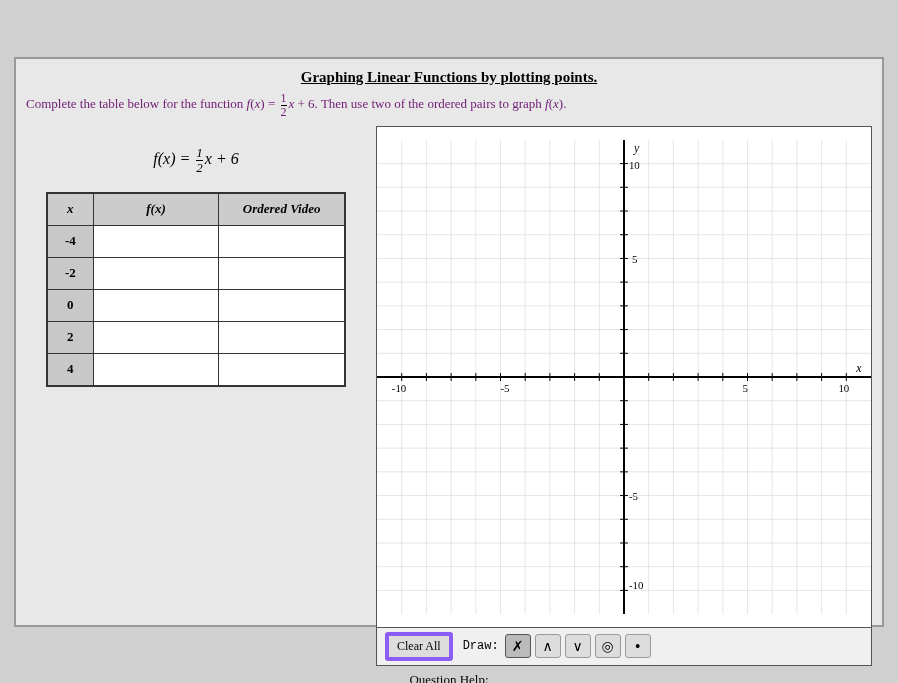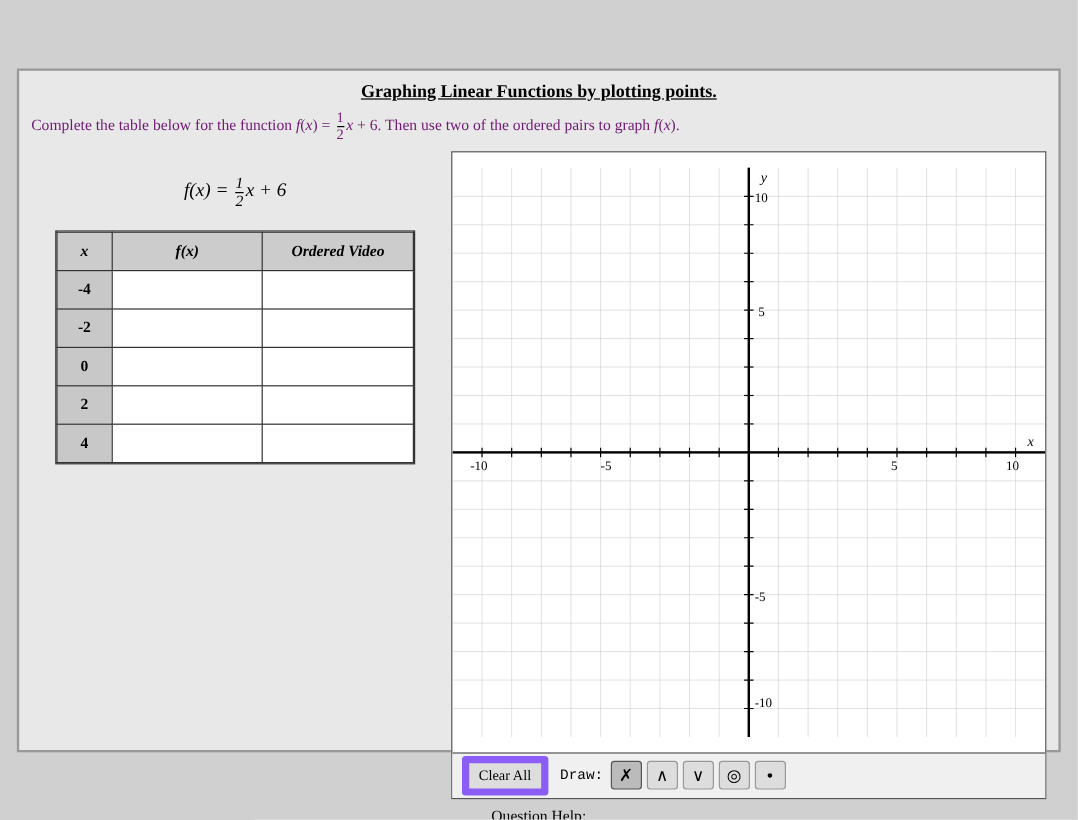--- a/index.html
+++ b/index.html
@@ -131,21 +131,21 @@
       display: flex;
       align-items: center;
       border-top: 1px solid #555;
       padding: 4px 8px;
       gap: 6px;
       background: #f0f0f0;
       height: 38px;
     }
     .toolbar-btn {
       background: #ddd;
-      border: 6px solid #8b5cf6;
+      border: 4px solid #8b5cf6;
       border-radius: 3px;
       padding: 3px 8px;
       font-size: 12px;
       cursor: pointer;
       font-family: inherit;
     }
     .draw-label {
       font-size: 12px;
       color: #000;
       margin-left: 4px;

